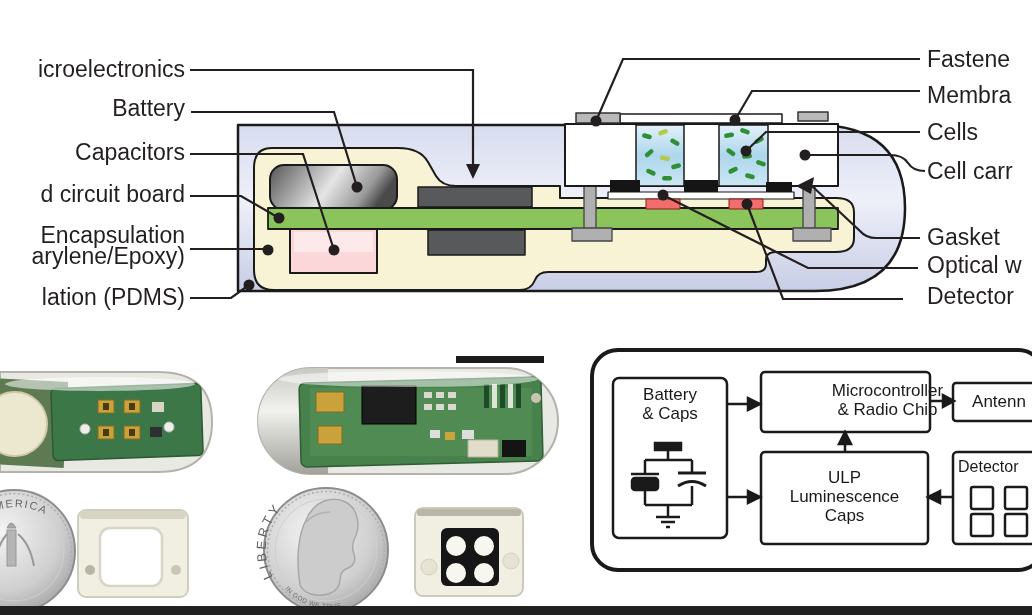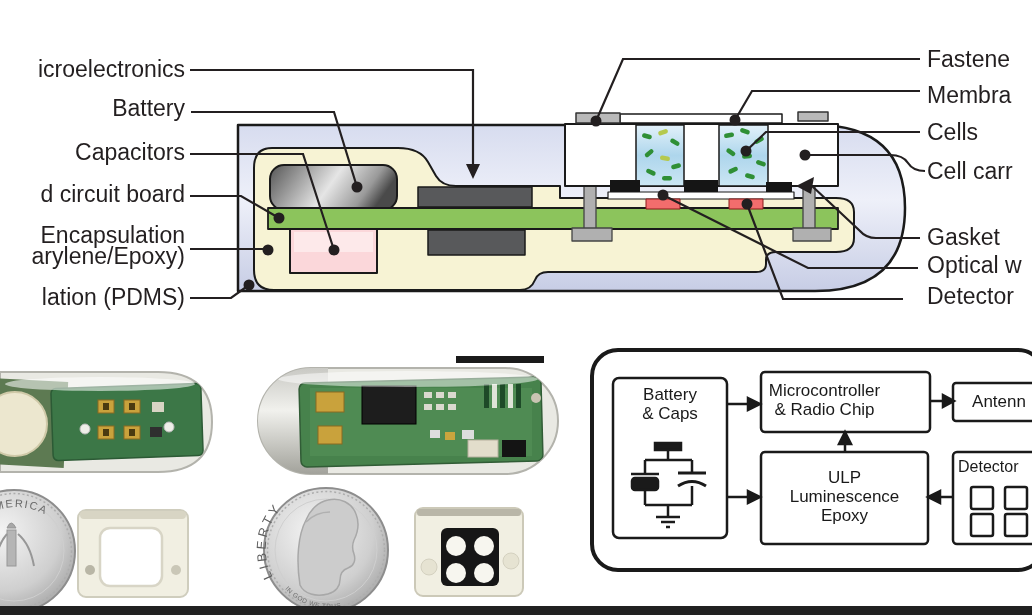--- a/index.html
+++ b/index.html
@@ -334,21 +334,21 @@
   <div class="lbl lbl-right" style="top:85px">Membra</div>
   <div class="lbl lbl-right" style="top:122px">Cells</div>
   <div class="lbl lbl-right" style="top:161px">Cell carr</div>
   <div class="lbl lbl-right" style="top:227px">Gasket</div>
   <div class="lbl lbl-right" style="top:255px">Optical w</div>
   <div class="lbl lbl-right" style="top:286px">Detector</div>
 
 
   <div class="bd-lbl" style="left:613px; top:385px; width:114px;">Battery
 &amp; Caps</div>
-  <div class="bd-lbl" style="left:740px; top:381px; width:169px;">Microcontroller
+  <div class="bd-lbl" style="left:763px; top:381px; width:169px;padding-left:40px;">Microcontroller
 &amp; Radio Chip</div>
   <div class="bd-lbl" style="left:953px; top:392px; width:92px;">Antenn</div>
   <div class="bd-lbl" style="left:761px; top:468px; width:167px;">ULP
 Luminescence
-Epoxy</div>
+Caps</div>
   <div class="bd-lbl" style="left:958px; top:457px; width:90px; text-align:left; font-size:16px;">Detector</div>
 
 </div>
 
 </body></html>

